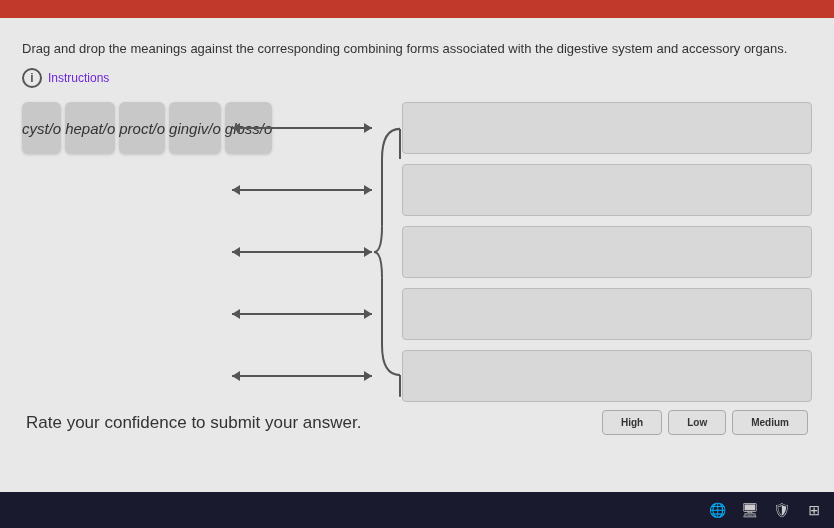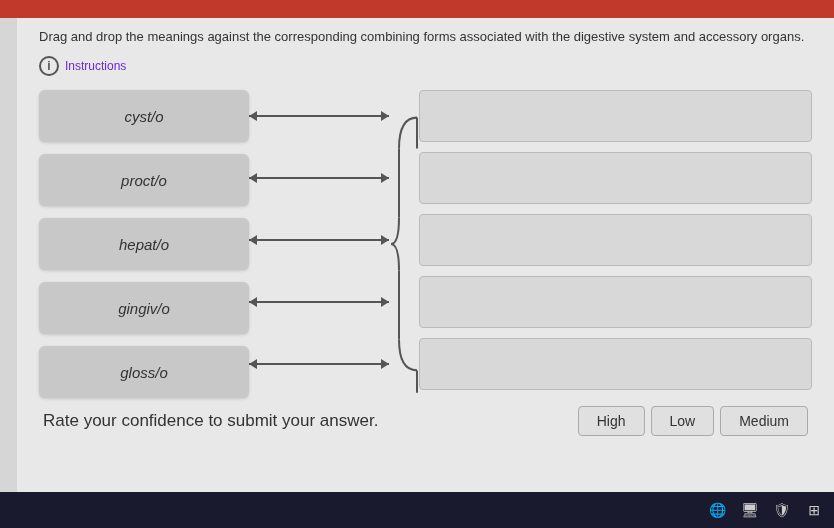--- a/index.html
+++ b/index.html
@@ -11,24 +11,23 @@
       overflow: hidden;
       position: relative;
     }
     .top-bar {
       background: #c0392b;
       height: 18px;
       width: 100%;
     }
     .main-container {
       background: #e8e8e8;
-      padding: 10px 22px 10px 22px;
+      padding: 22px 22px 10px 22px;
       height: calc(528px - 18px);
       position: relative;
-      margin-left: 17px;
     }
     .instruction-text {
       font-size: 13px;
       color: #333;
       margin-bottom: 10px;
       line-height: 1.4;
     }
     .instructions-row {
       display: flex;
       align-items: center;
@@ -54,22 +53,22 @@
       color: #6d28d9;
     }
     .drag-area {
       display: flex;
       gap: 0;
       position: relative;
       margin-top: 4px;
     }
     .left-terms {
       display: flex;
-      flex-direction: column;
-      gap: 12px;
+      flex-direction: row;
+      gap: 4px;
       width: 210px;
       flex-shrink: 0;
     }
     .term-box {
       background: #c8c8c8;
       border-radius: 6px;
       height: 52px;
       display: flex;
       align-items: center;
       justify-content: center;
@@ -151,23 +150,23 @@
       color: #333;
     }
     .confidence-buttons {
       display: flex;
       gap: 6px;
     }
     .conf-btn {
       padding: 6px 18px;
       border-radius: 4px;
       border: none;
-      font-size: 14px;
+      font-size: 10px;
       cursor: pointer;
-      font-weight: 400;
+      font-weight: 700;
     }
     .conf-btn.high {
       background: #e0e0e0;
       color: #333;
       border: 1px solid #aaa;
     }
     .conf-btn.medium {
       background: #e0e0e0;
       color: #333;
       border: 1px solid #aaa;
@@ -215,24 +214,24 @@
     <span class="instructions-label">Instructions</span>
   </div>
 
   <div class="drag-area">
 
     <div class="left-terms">
       <div class="term-box">
         <span>cyst/o</span>
       </div>
       <div class="term-box">
+        <span>hepat/o</span>
+      </div>
+      <div class="term-box">
         <span>proct/o</span>
-      </div>
-      <div class="term-box">
-        <span>hepat/o</span>
       </div>
       <div class="term-box">
         <span>gingiv/o</span>
       </div>
       <div class="term-box">
         <span>gloss/o</span>
       </div>
     </div>
 
     <div class="connector-area">

